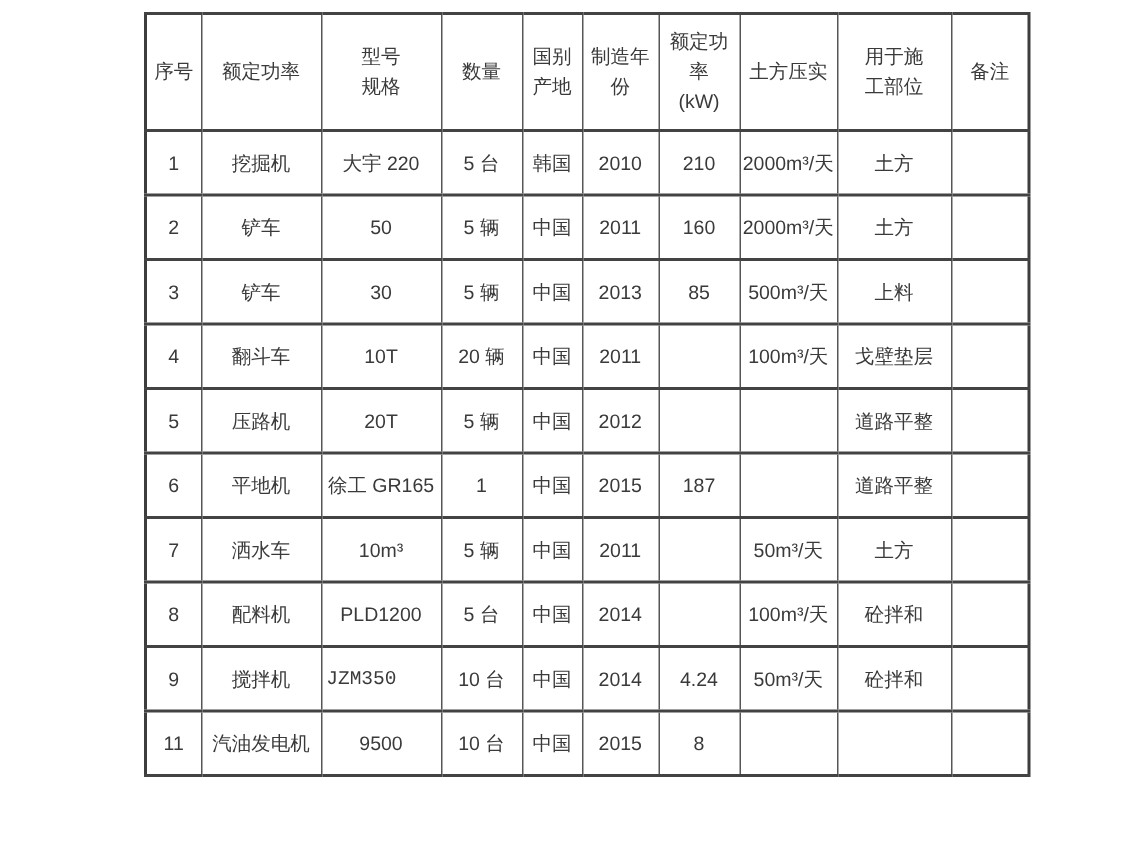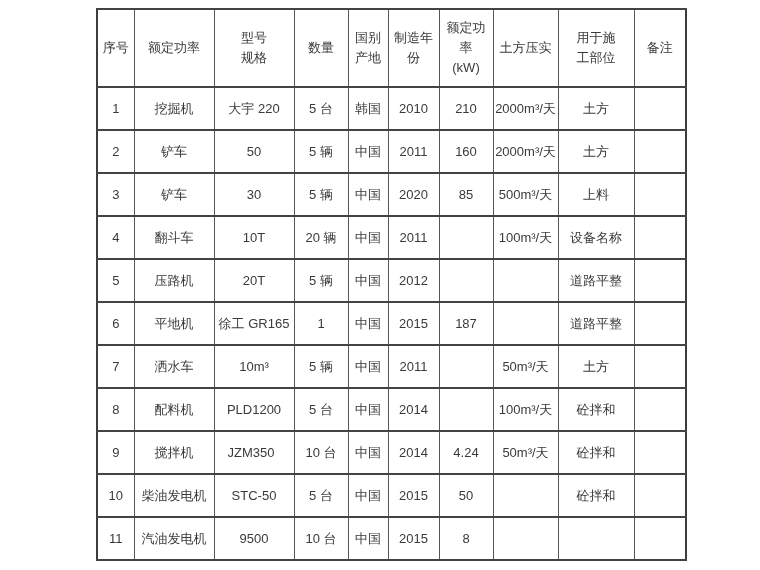--- a/index.html
+++ b/index.html
@@ -45,21 +45,22 @@
     white-space: pre-line;
   }
   td {
     font-size: 13px;
     line-height: 1.2;
     white-space: nowrap;
   }
   
   tbody tr:nth-child(9) td:nth-child(3) {
     text-align: left;
-    padding-left: 13px;
+    padding-left: 3px;
+    font-family: Liberation Mono, monospace;
   }
 </style>
 </head>
 <body>
 
 <div class="page">
   <table class="equip-table">
     <colgroup>
       <col style="width:37px">
       <col style="width:80px">
@@ -115,36 +116,36 @@
           <td>2000m³/天</td>
           <td>土方</td>
           <td></td>
         </tr>
         <tr>
           <td>3</td>
           <td>铲车</td>
           <td>30</td>
           <td>5 辆</td>
           <td>中国</td>
-          <td>2020</td>
+          <td>2013</td>
           <td>85</td>
           <td>500m³/天</td>
           <td>上料</td>
           <td></td>
         </tr>
         <tr>
           <td>4</td>
           <td>翻斗车</td>
           <td>10T</td>
           <td>20 辆</td>
           <td>中国</td>
           <td>2011</td>
           <td></td>
           <td>100m³/天</td>
-          <td>设备名称</td>
+          <td>戈壁垫层</td>
           <td></td>
         </tr>
         <tr>
           <td>5</td>
           <td>压路机</td>
           <td>20T</td>
           <td>5 辆</td>
           <td>中国</td>
           <td>2012</td>
           <td></td>
@@ -190,32 +191,20 @@
         </tr>
         <tr>
           <td>9</td>
           <td>搅拌机</td>
           <td>JZM350</td>
           <td>10 台</td>
           <td>中国</td>
           <td>2014</td>
           <td>4.24</td>
           <td>50m³/天</td>
-          <td>砼拌和</td>
-          <td></td>
-        </tr>
-        <tr>
-          <td>10</td>
-          <td>柴油发电机</td>
-          <td>STC-50</td>
-          <td>5 台</td>
-          <td>中国</td>
-          <td>2015</td>
-          <td>50</td>
-          <td></td>
           <td>砼拌和</td>
           <td></td>
         </tr>
         <tr>
           <td>11</td>
           <td>汽油发电机</td>
           <td>9500</td>
           <td>10 台</td>
           <td>中国</td>
           <td>2015</td>

